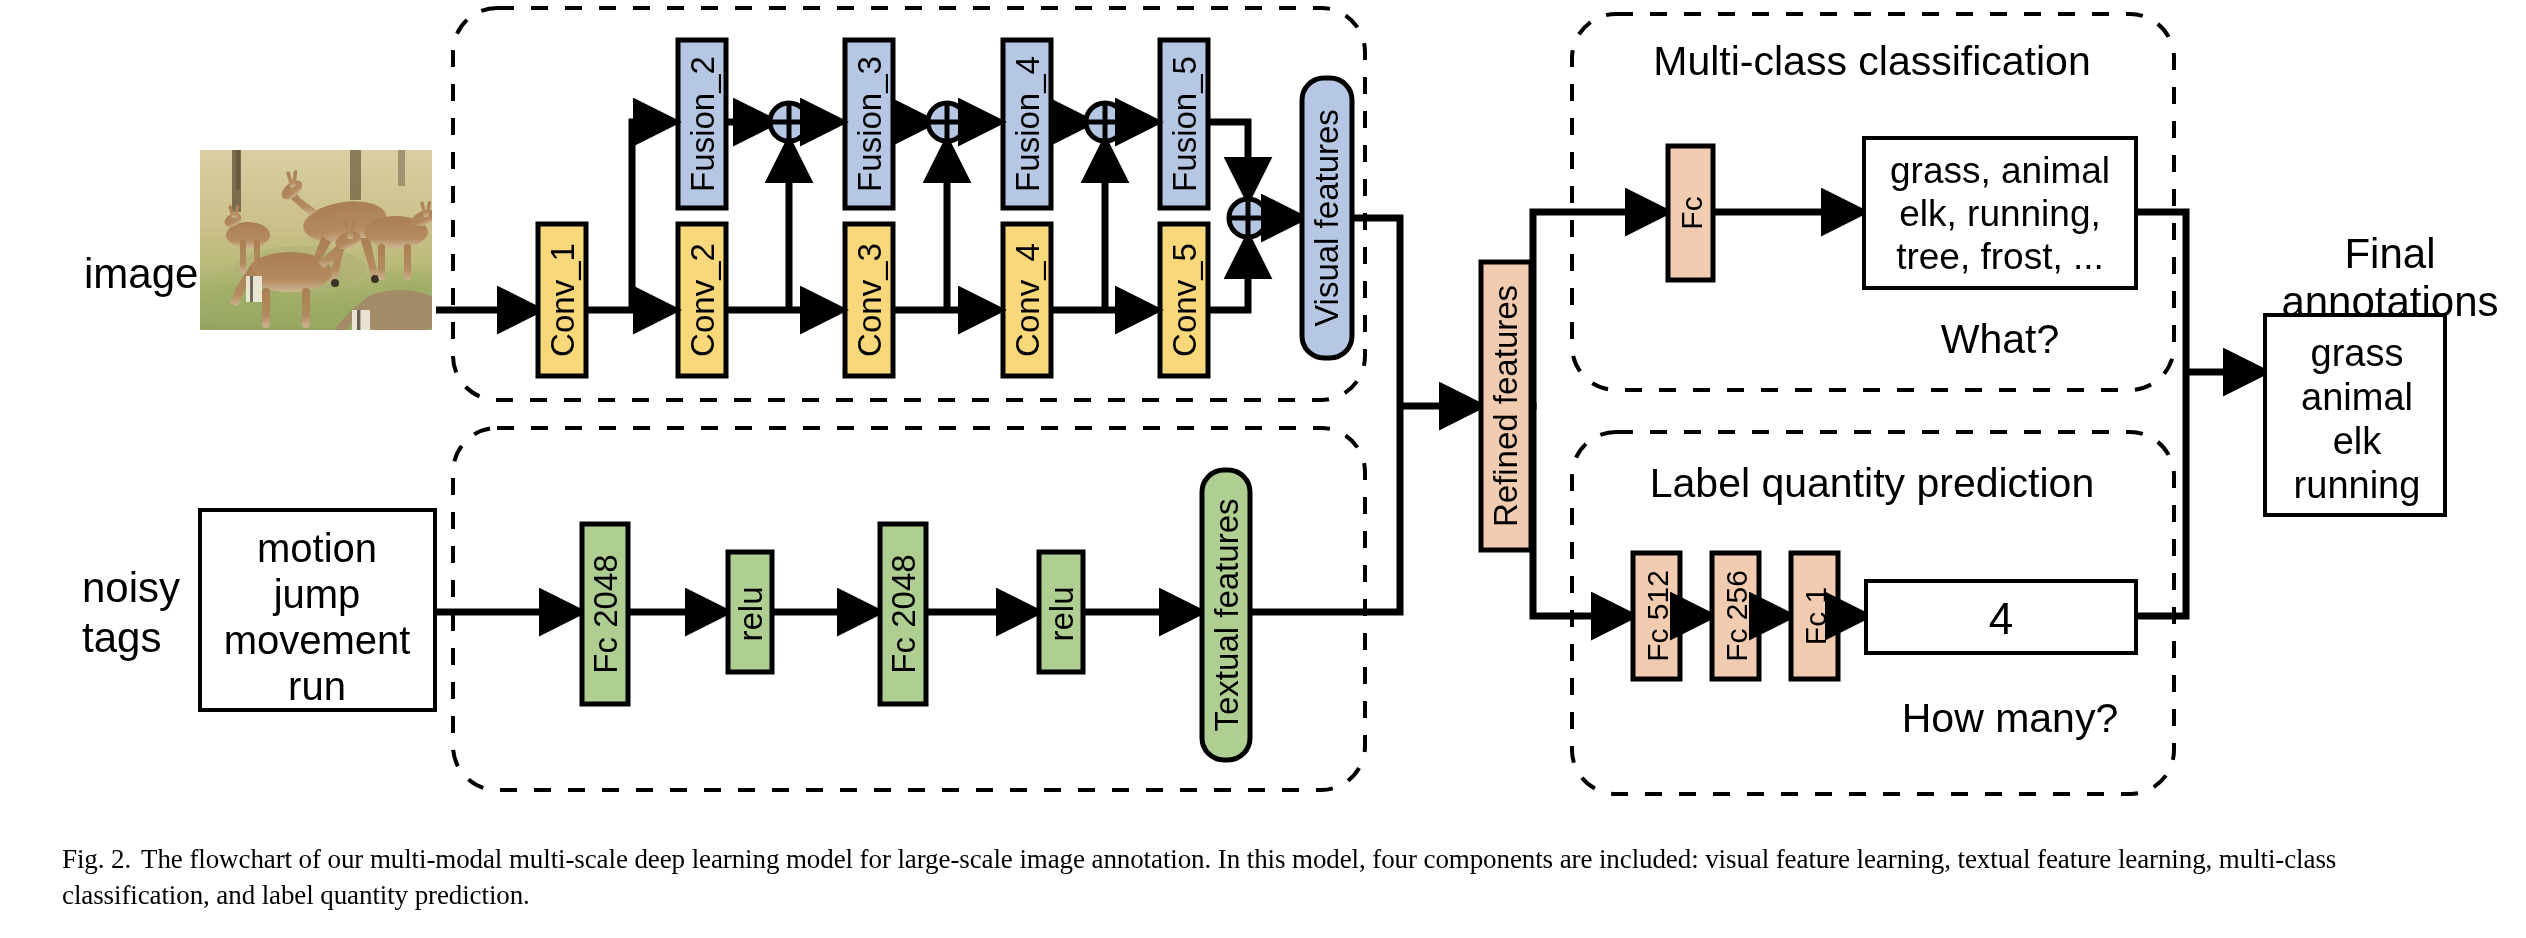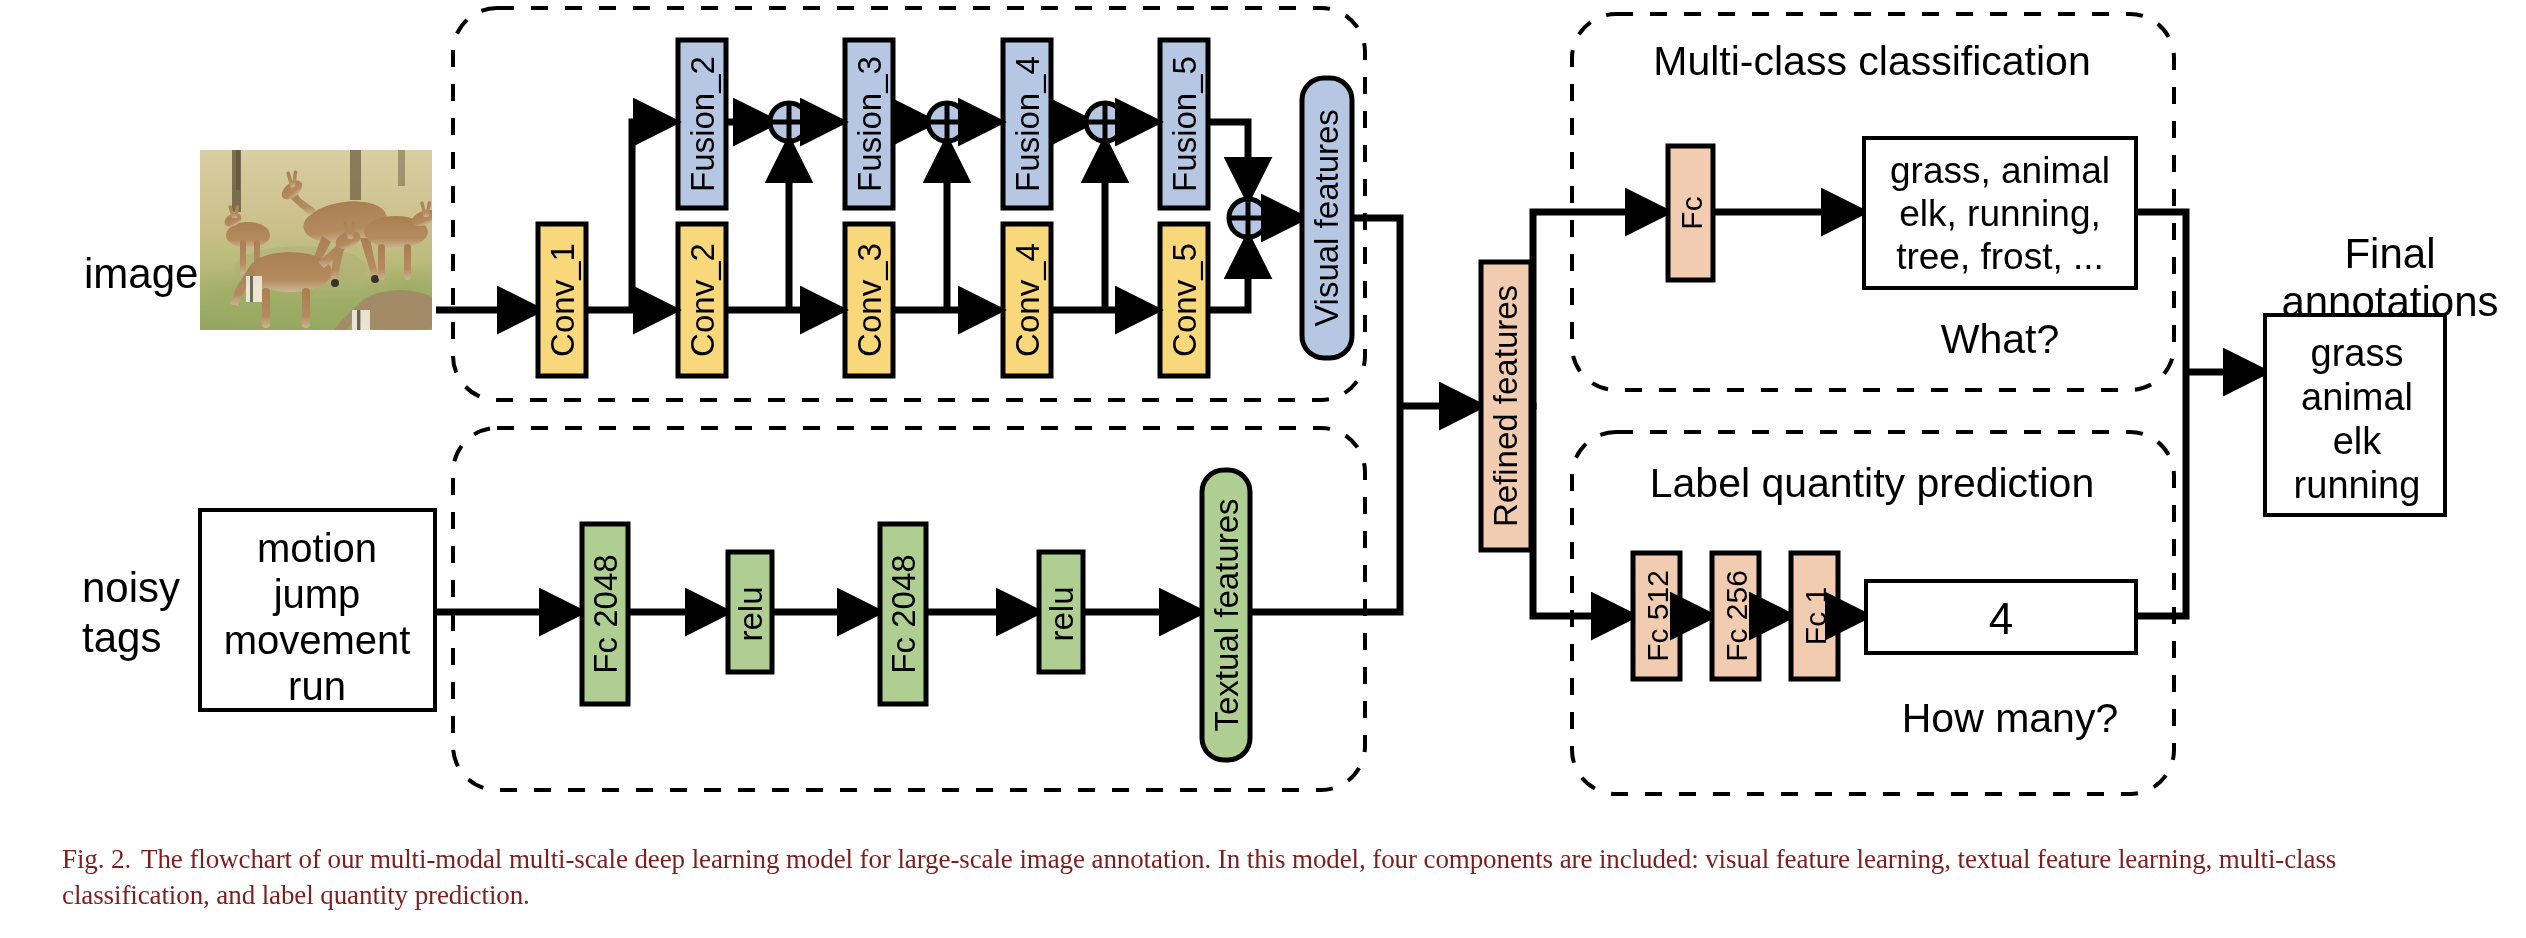--- a/index.html
+++ b/index.html
@@ -21,21 +21,21 @@
     height: 820px;
   }
   .cap {
     position: absolute;
     left: 62px;
     top: 842px;
     width: 2400px;
     font-family: "Liberation Serif", serif;
     font-size: 27px;
     line-height: 1.33;
-    color: #7f1d1d;
+    color: #000000;
     letter-spacing: -0.1px;
   }
   .cap .lead { margin-right: 10px; }
   svg text { font-family: "Liberation Sans", sans-serif; fill: #000; }
 </style>
 </head>
 <body>
 
 <svg id="figure" viewBox="0 0 2526 820" preserveAspectRatio="none">
   <defs>

